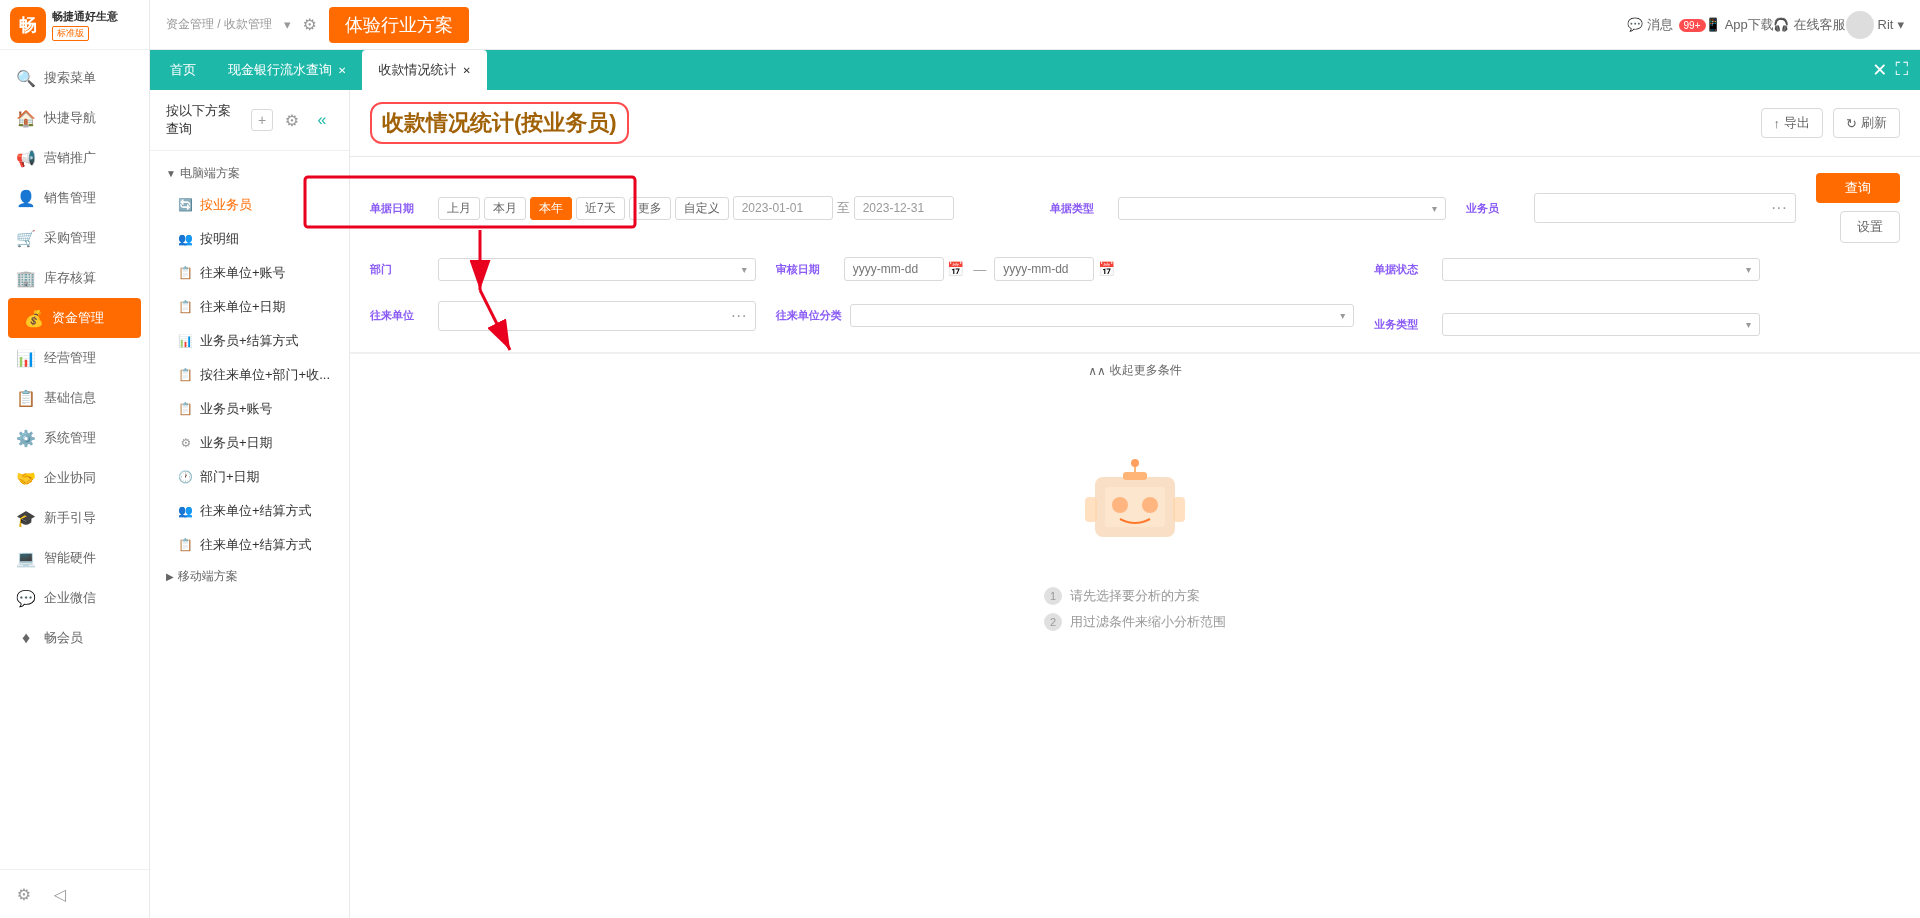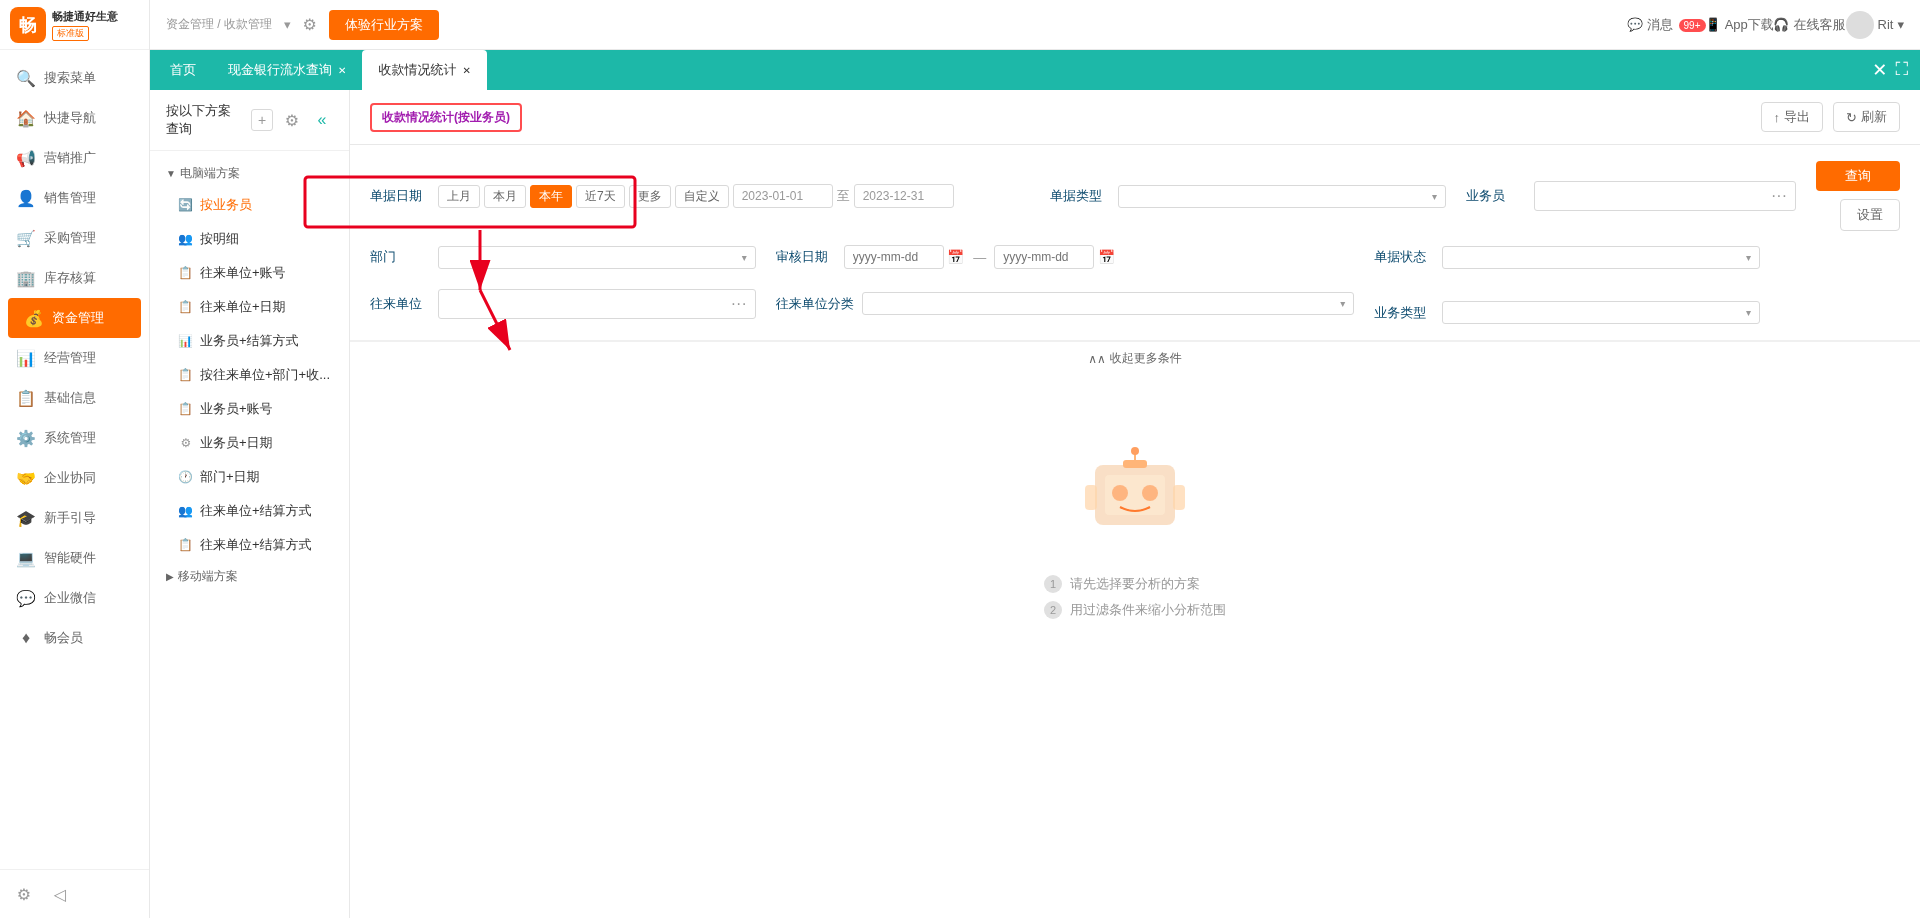--- a/index.html
+++ b/index.html
@@ -18,21 +18,21 @@
     .sidebar-footer-btn { width: 28px; height: 28px; display: flex; align-items: center; justify-content: center; cursor: pointer; color: #999; font-size: 16px; }
 
     
     .main { flex: 1; display: flex; flex-direction: column; overflow: hidden; }
 
     
     .topbar { height: 50px; background: #fff; border-bottom: 1px solid #e8e8e8; display: flex; align-items: center; padding: 0 16px; gap: 12px; }
     .topbar-breadcrumb { color: #999; font-size: 12px; }
     .topbar-dropdown { color: #999; cursor: pointer; }
     .topbar-gear { color: #999; cursor: pointer; font-size: 16px; }
-    .topbar-trial-btn { background: #ff6b00; color: #fff; border: none; border-radius: 4px; padding: 6px 16px; cursor: pointer; font-size: 13px; }
+    .topbar-trial-btn { background: #ff6b00; color: #fff; border: none; border-radius: 4px; padding: 6px 16px; cursor: pointer; font-size: 18px; }
     .topbar-spacer { flex: 1; }
     .topbar-actions { display: flex; align-items: center; gap: 0; color: #666; font-size: 13px; }
     .topbar-badge { background: #ff4d4f; color: #fff; border-radius: 10px; font-size: 10px; padding: 1px 5px; margin-left: 2px; }
     .topbar-user { display: flex; align-items: center; gap: 4px; }
     .topbar-avatar { width: 28px; height: 28px; border-radius: 50%; background: #ddd; }
 
     
     .tabs { background: #1db8a8; display: flex; align-items: center; height: 40px; padding: 0 4px; }
     .tab { display: flex; align-items: center; padding: 0 16px; height: 40px; color: #fff; font-size: 13px; cursor: pointer; border-radius: 4px 4px 0 0; gap: 6px; }
     .tab.active { background: #fff; color: #333; }
@@ -41,21 +41,21 @@
     .tab-window-btns { display: flex; gap: 8px; padding-right: 8px; color: #fff; font-size: 18px; cursor: pointer; }
 
     
     .content { flex: 1; display: flex; overflow: hidden; background: #f5f5f5; }
 
     
     .page-panel { flex: 1; display: flex; flex-direction: column; overflow: hidden; }
 
     
     .page-header { background: #fff; padding: 12px 20px; display: flex; align-items: center; border-bottom: 1px solid #e8e8e8; }
-    .page-title-box { border: 2px solid #ff4d4f; border-radius: 4px; padding: 4px 10px; font-size: 12px; font-weight: bold; color: #a21caf; }
+    .page-title-box { border: 2px solid #ff4d4f; border-radius: 12px; padding: 4px 10px; font-size: 22px; font-weight: bold; color: #a16207; }
     .page-header-spacer { flex: 1; }
     .page-header-actions { display: flex; gap: 10px; }
     .btn-export { background: #fff; border: 1px solid #d9d9d9; color: #666; padding: 5px 12px; border-radius: 4px; cursor: pointer; font-size: 13px; display: flex; align-items: center; gap: 4px; }
     .btn-refresh { background: #fff; border: 1px solid #d9d9d9; color: #666; padding: 5px 12px; border-radius: 4px; cursor: pointer; font-size: 13px; display: flex; align-items: center; gap: 4px; }
 
     
     .filter-sidebar { width: 200px; background: #fff; border-right: 1px solid #e8e8e8; display: flex; flex-direction: column; overflow-y: auto; flex-shrink: 0; }
     .filter-sidebar-header { padding: 12px 16px; display: flex; align-items: center; font-size: 13px; color: #666; border-bottom: 1px solid #f0f0f0; gap: 8px; }
     .filter-sidebar-header-title { flex: 1; color: #333; }
     .filter-action-btn { width: 22px; height: 22px; display: flex; align-items: center; justify-content: center; cursor: pointer; color: #999; font-size: 14px; border: 1px solid #d9d9d9; border-radius: 3px; }
@@ -67,21 +67,21 @@
     .filter-item.active { color: #ff6b00; }
     .filter-item .item-icon { width: 16px; height: 16px; display: flex; align-items: center; justify-content: center; font-size: 12px; color: #999; flex-shrink: 0; }
     .filter-item.active .item-icon { color: #ff6b00; }
 
     
     .filter-content { flex: 1; background: #fff; display: flex; flex-direction: column; overflow: hidden; }
     .filter-form { padding: 16px 20px; border-bottom: 1px solid #f0f0f0; }
     .filter-row { display: flex; align-items: center; margin-bottom: 14px; gap: 20px; }
     .filter-row:last-child { margin-bottom: 0; }
     .filter-field { display: flex; align-items: center; flex: 1; gap: 8px; }
-    .filter-label { color: #0c4a6e; font-size: 13px; white-space: nowrap; min-width: 60px; }
+    .filter-label { color: #8b5cf6; font-size: 11px; white-space: nowrap; min-width: 60px; font-weight: bold; }
     .filter-control { flex: 1; display: flex; align-items: center; gap: 4px; }
     .date-btn-group { display: flex; gap: 4px; align-items: center; }
     .date-btn { padding: 2px 8px; border-radius: 3px; border: 1px solid #d9d9d9; background: #fff; color: #666; font-size: 12px; cursor: pointer; }
     .date-btn.active { background: #ff6b00; color: #fff; border-color: #ff6b00; }
     .date-input { border: 1px solid #d9d9d9; border-radius: 3px; padding: 4px 8px; font-size: 12px; color: #999; width: 100px; }
     .date-separator { color: #999; }
     .select-control { border: 1px solid #d9d9d9; border-radius: 3px; padding: 5px 8px; font-size: 13px; color: #333; display: flex; align-items: center; justify-content: space-between; cursor: pointer; min-width: 200px; }
     .select-arrow { color: #999; font-size: 10px; }
     .dash { color: #999; margin: 0 4px; }
     .cal-icon { color: #999; cursor: pointer; font-size: 14px; }

